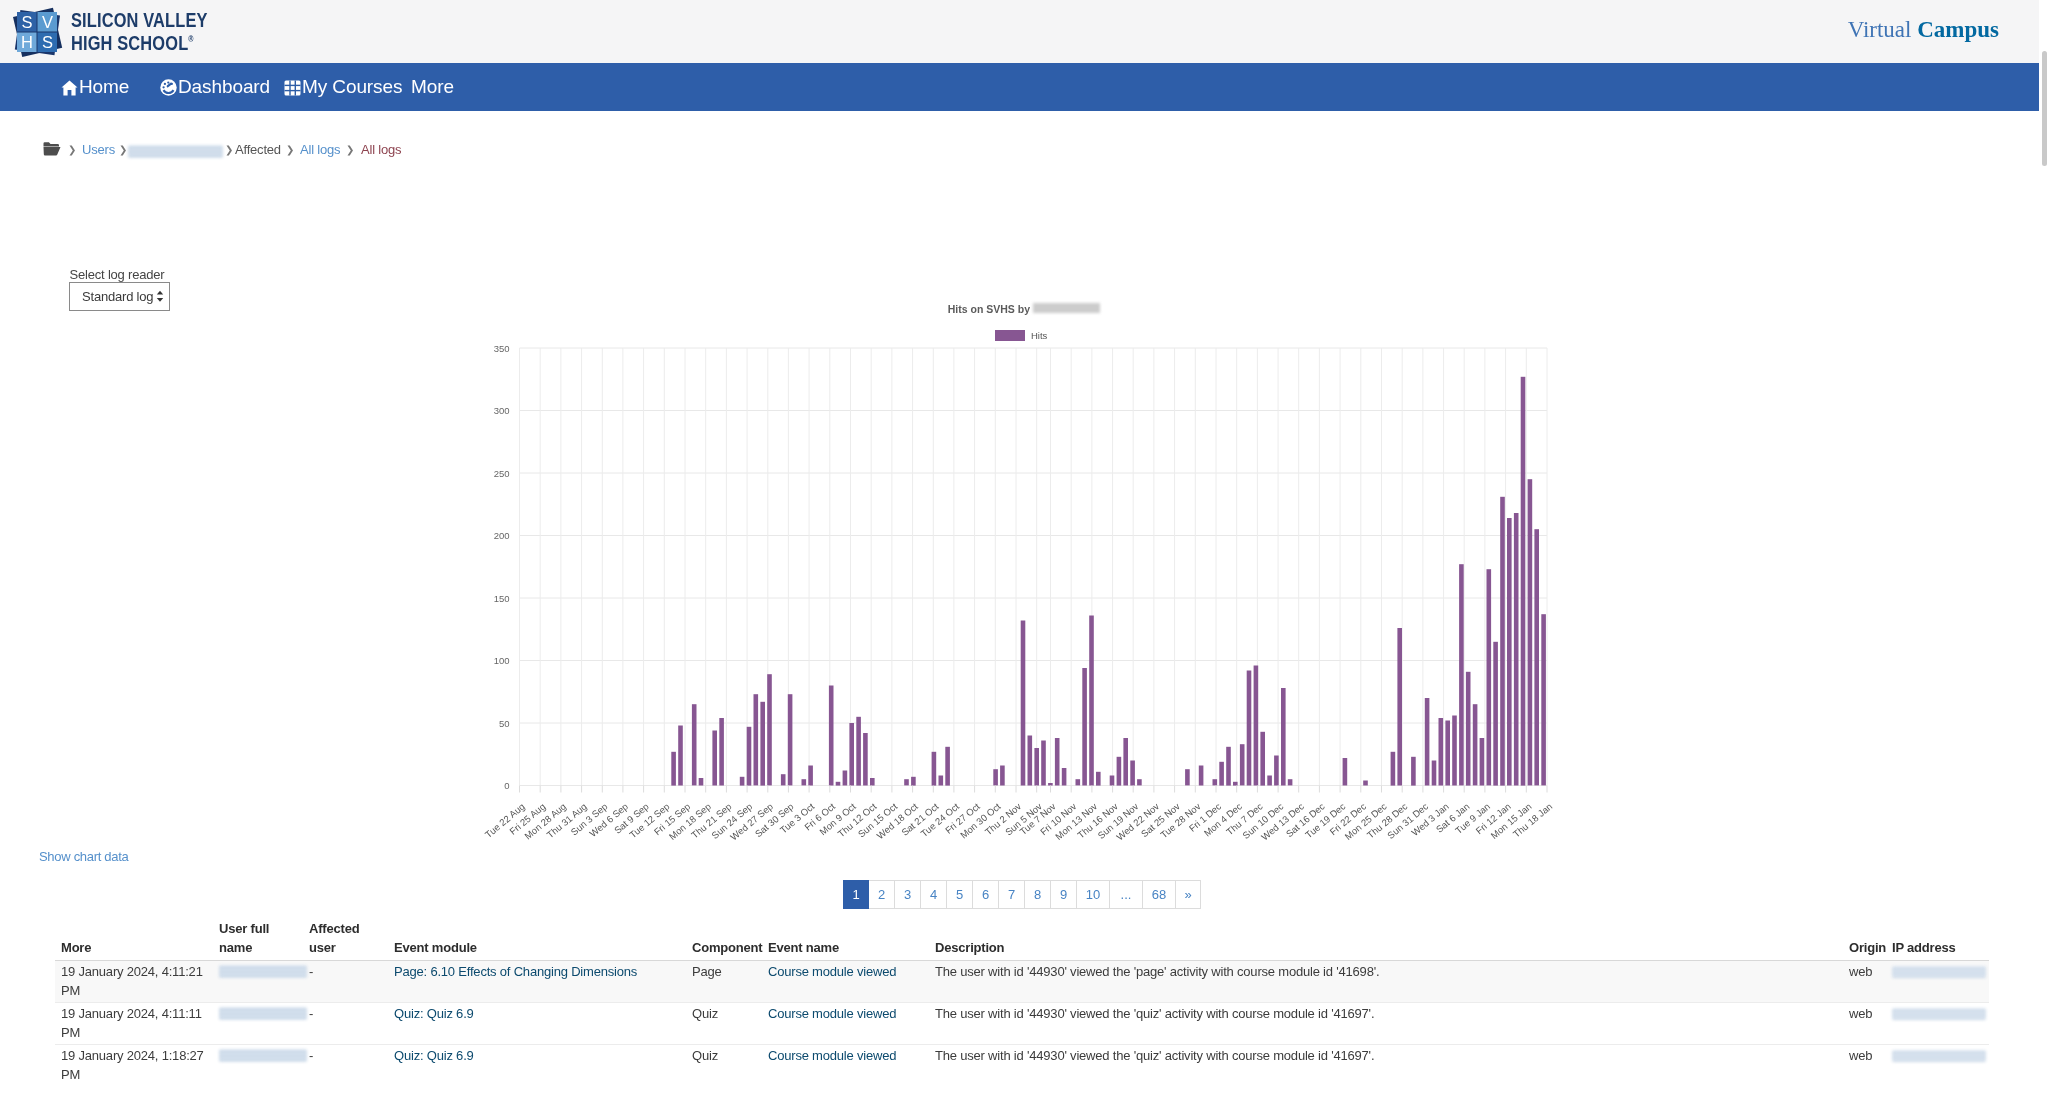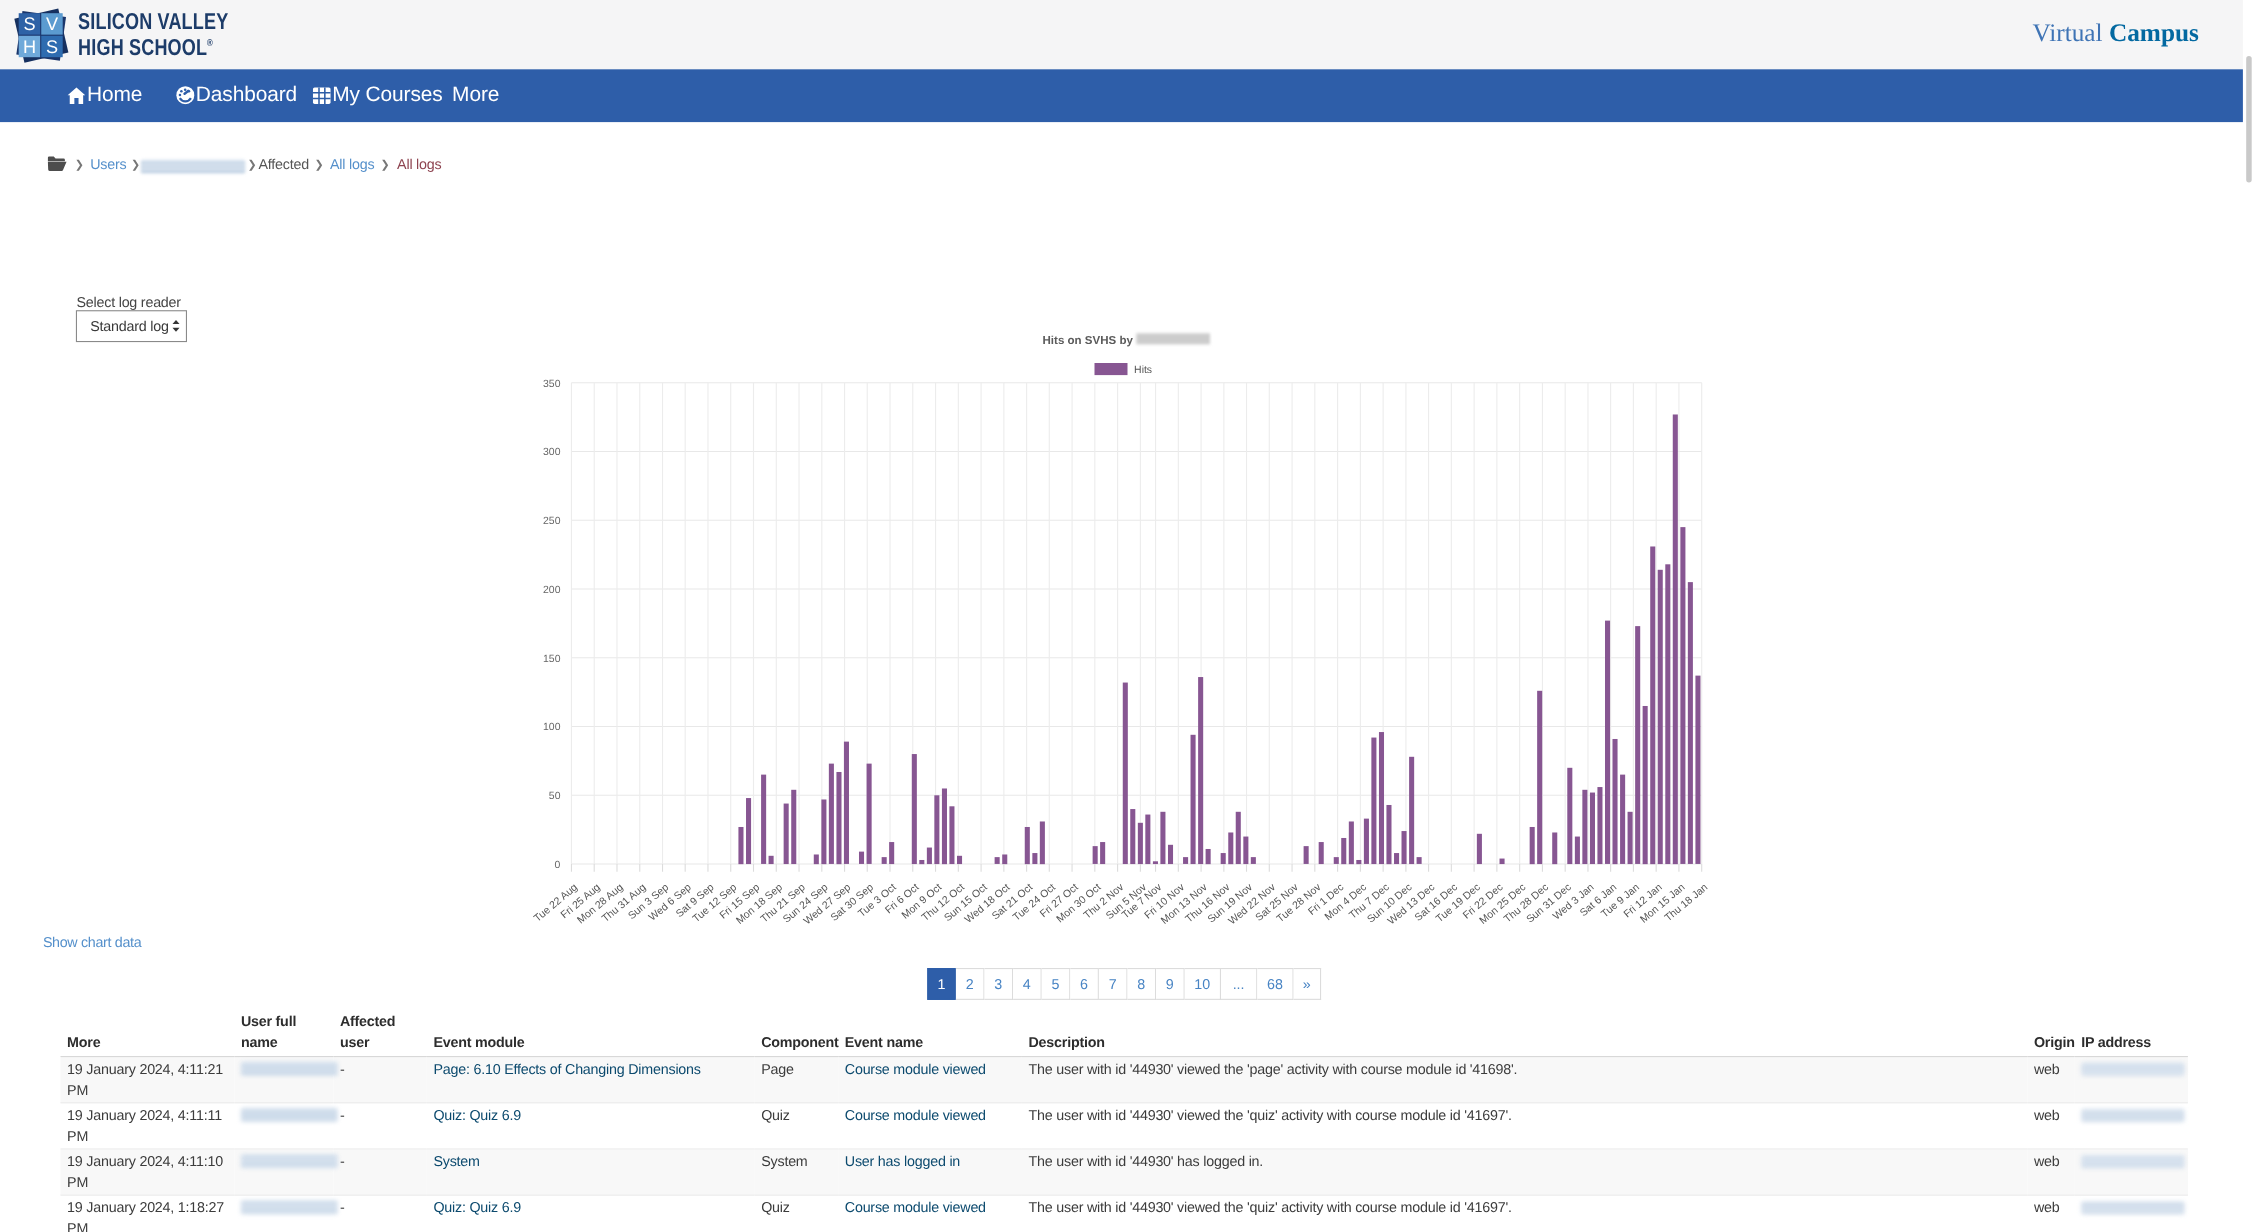--- a/index.html
+++ b/index.html
@@ -474,31 +474,20 @@
         <td>19 January 2024, 4:11:11 PM</td>
             <td><span class="blur1"></span></td>
             <td>-</td>
         <td><a>Quiz: Quiz 6.9</a></td>
             <td>Quiz</td>
         <td><a>Course module viewed</a></td>
         <td>The user with id '44930' viewed the 'quiz' activity with course module id '41697'.</td>
         <td>web</td>
             <td><span class="blur2"></span></td>
       </tr>
-      <tr class="odd">
-        <td>19 January 2024, 4:11:10 PM</td>
-            <td><span class="blur1"></span></td>
-            <td>-</td>
-        <td><a>System</a></td>
-            <td>System</td>
-        <td><a>User has logged in</a></td>
-        <td>The user with id '44930' has logged in.</td>
-        <td>web</td>
-            <td><span class="blur2"></span></td>
-      </tr>
       <tr>
         <td>19 January 2024, 1:18:27 PM</td>
             <td><span class="blur1"></span></td>
             <td>-</td>
         <td><a>Quiz: Quiz 6.9</a></td>
             <td>Quiz</td>
         <td><a>Course module viewed</a></td>
         <td>The user with id '44930' viewed the 'quiz' activity with course module id '41697'.</td>
         <td>web</td>
             <td><span class="blur2"></span></td>

